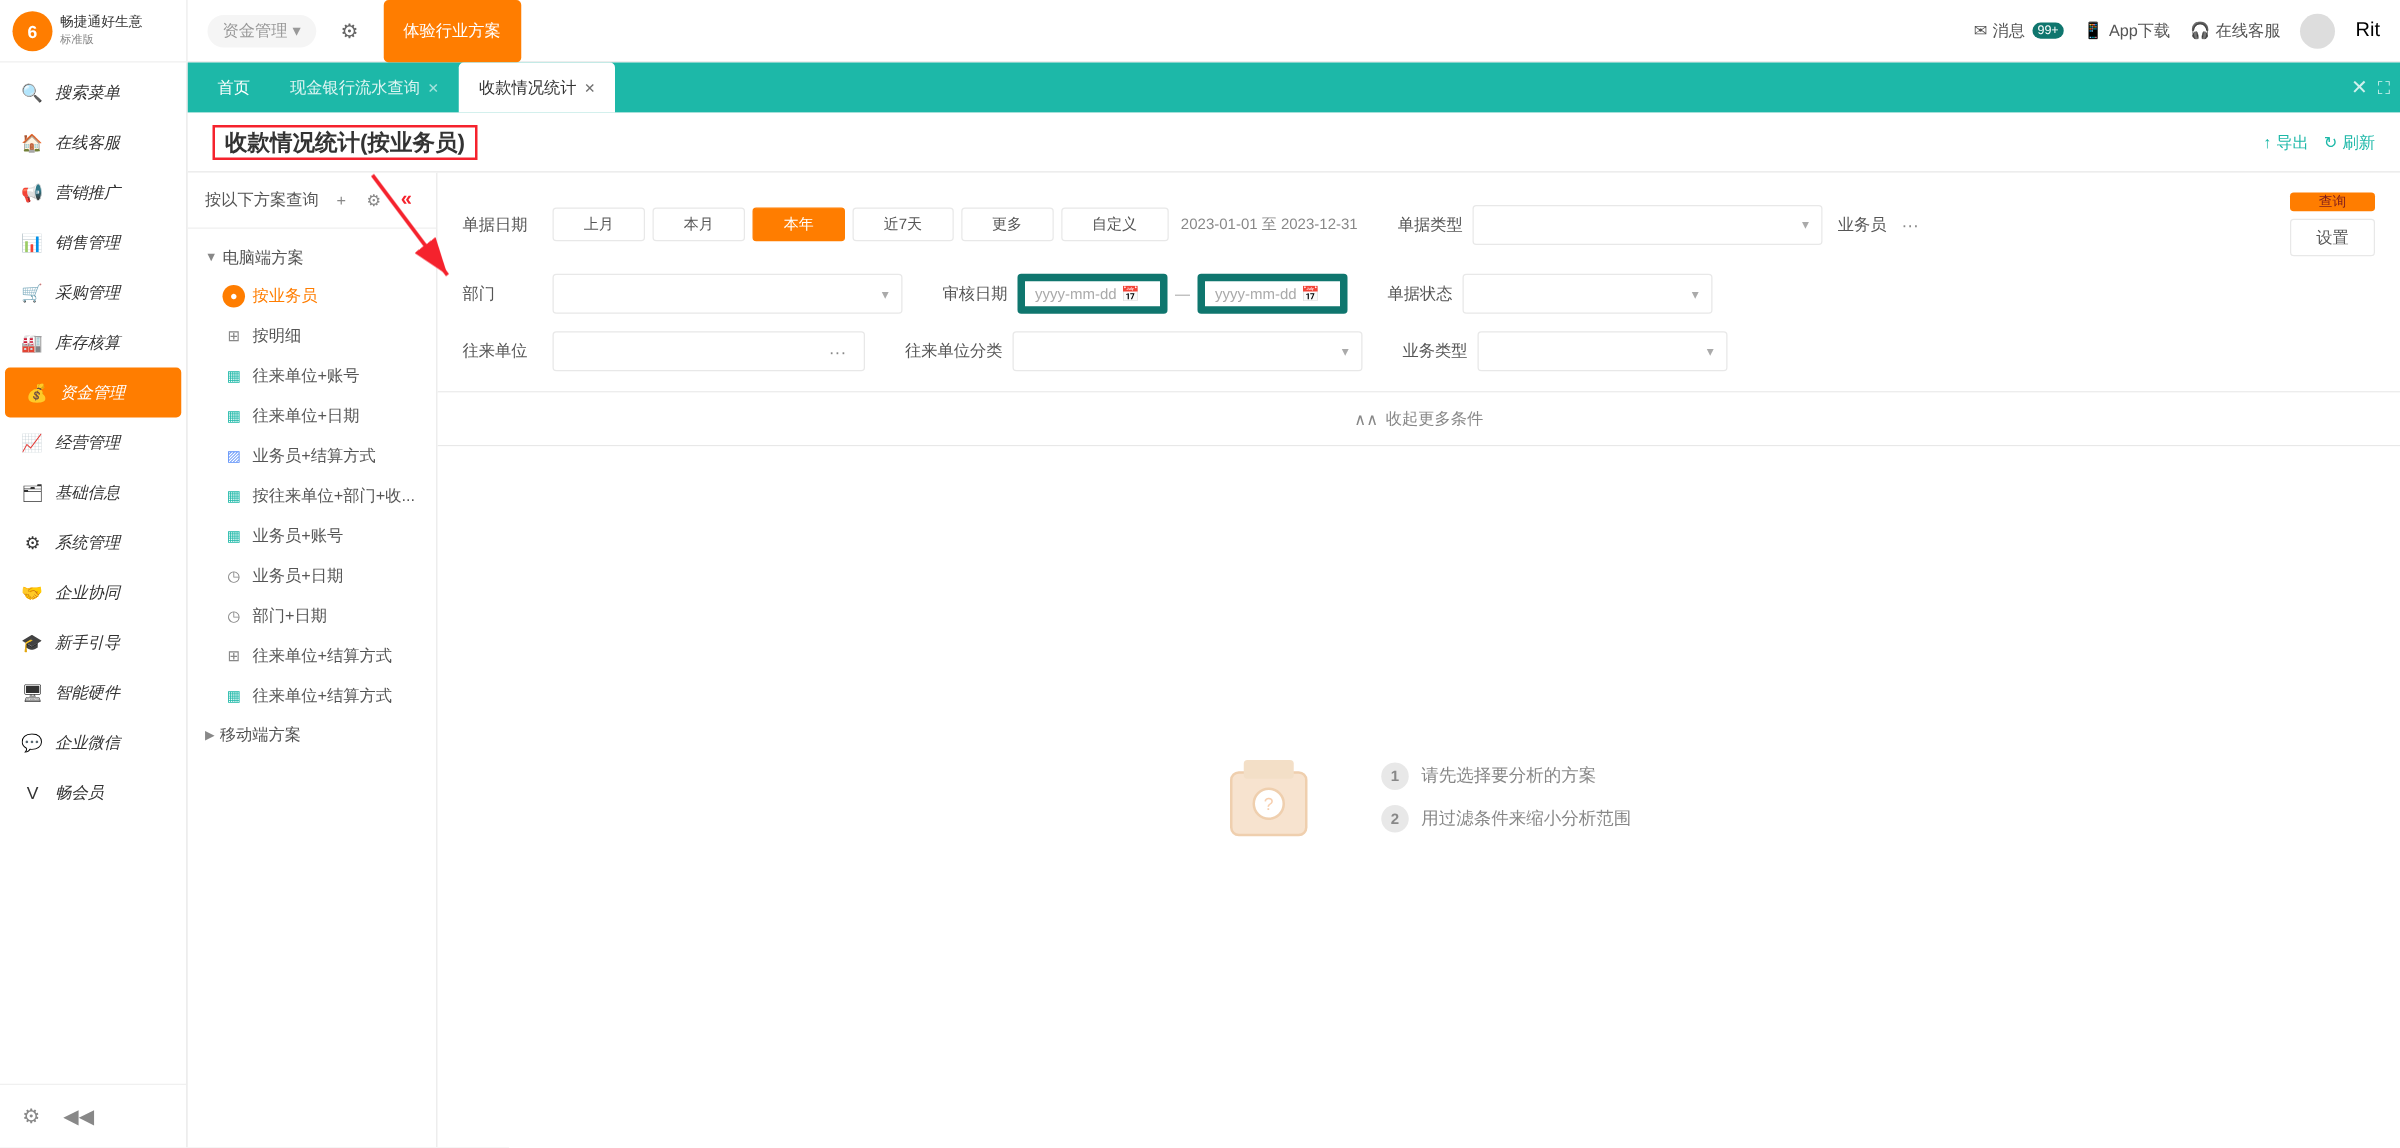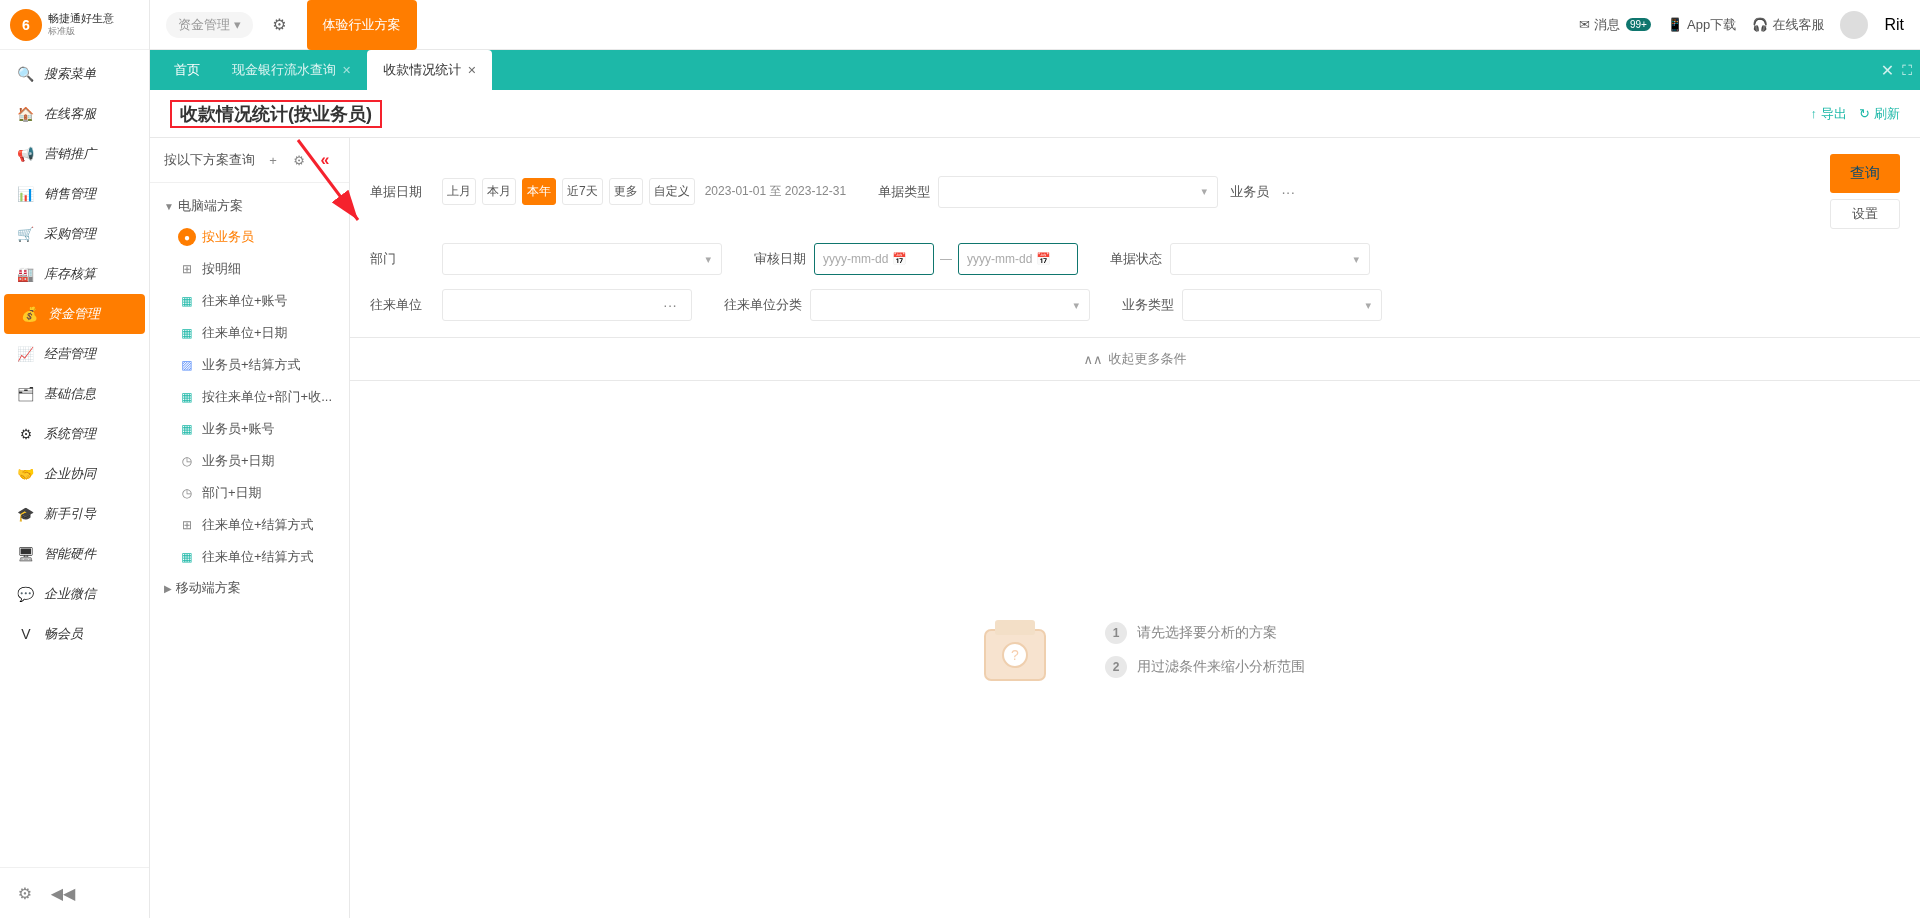--- a/index.html
+++ b/index.html
@@ -341,21 +341,21 @@
       color: #555;
       width: 60px;
       flex-shrink: 0;
     }
     .date-filter-group {
       display: flex;
       align-items: center;
       gap: 6px;
     }
     .date-btn {
-      padding: 4px 4px;
+      padding: 4px 24px;
       font-size: 12px;
       border: 1px solid #e8e8e8;
       border-radius: 3px;
       cursor: pointer;
       color: #555;
       background: #fff;
     }
     .date-btn.active {
       background: #ff7d00;
       color: white;
@@ -382,21 +382,21 @@
       min-width: 200px;
     }
     .form-select .chevron { color: #aaa; font-size: 11px; }
     .form-input-date {
       display: flex;
       align-items: center;
       gap: 6px;
     }
     .date-input {
       height: 32px;
-      border: 1px solid #0f766e;
+      border: 6px solid #0f766e;
       border-radius: 3px;
       padding: 4px 8px;
       font-size: 12px;
       color: #aaa;
       background: #fff;
       display: flex;
       align-items: center;
       gap: 4px;
       min-width: 120px;
     }
@@ -421,25 +421,25 @@
       padding: 0 4px;
     }
     .query-buttons {
       display: flex;
       flex-direction: column;
       gap: 6px;
       margin-left: auto;
     }
     .btn-query {
       background: #ff7d00;
-      color: #0c4a6e;
+      color: #7f1d1d;
       border: none;
-      padding: 10px 20px;
+      padding: 0 20px;
       border-radius: 3px;
-      font-size: 15px;
+      font-size: 11px;
       cursor: pointer;
     }
     .btn-settings {
       background: #fff;
       color: #555;
       border: 1px solid #e8e8e8;
       padding: 5px 20px;
       border-radius: 3px;
       font-size: 13px;
       cursor: pointer;

